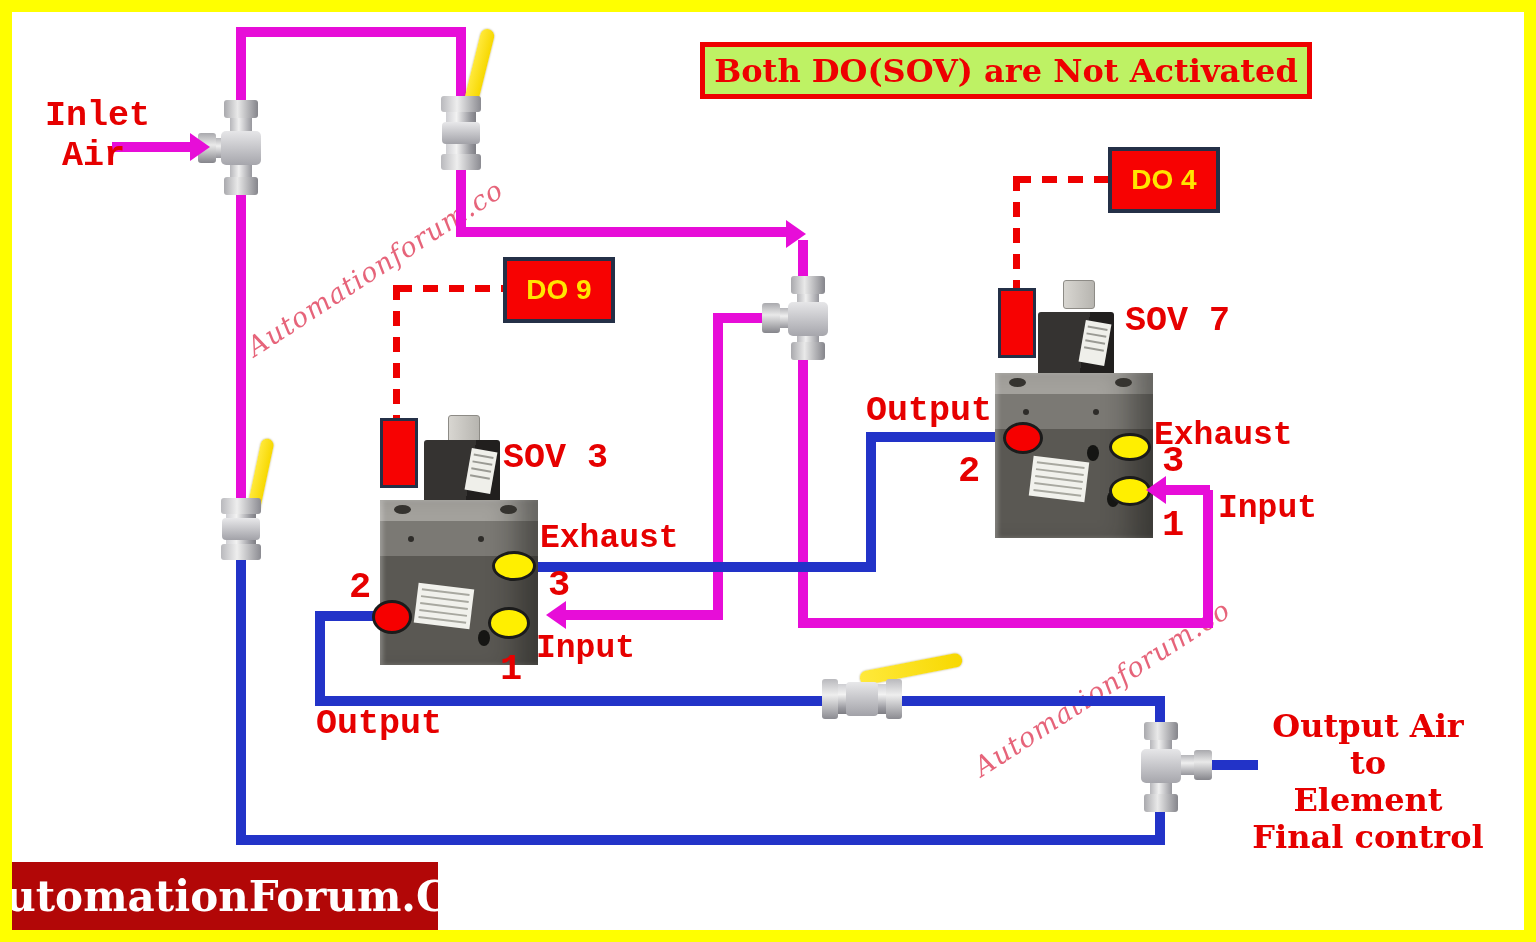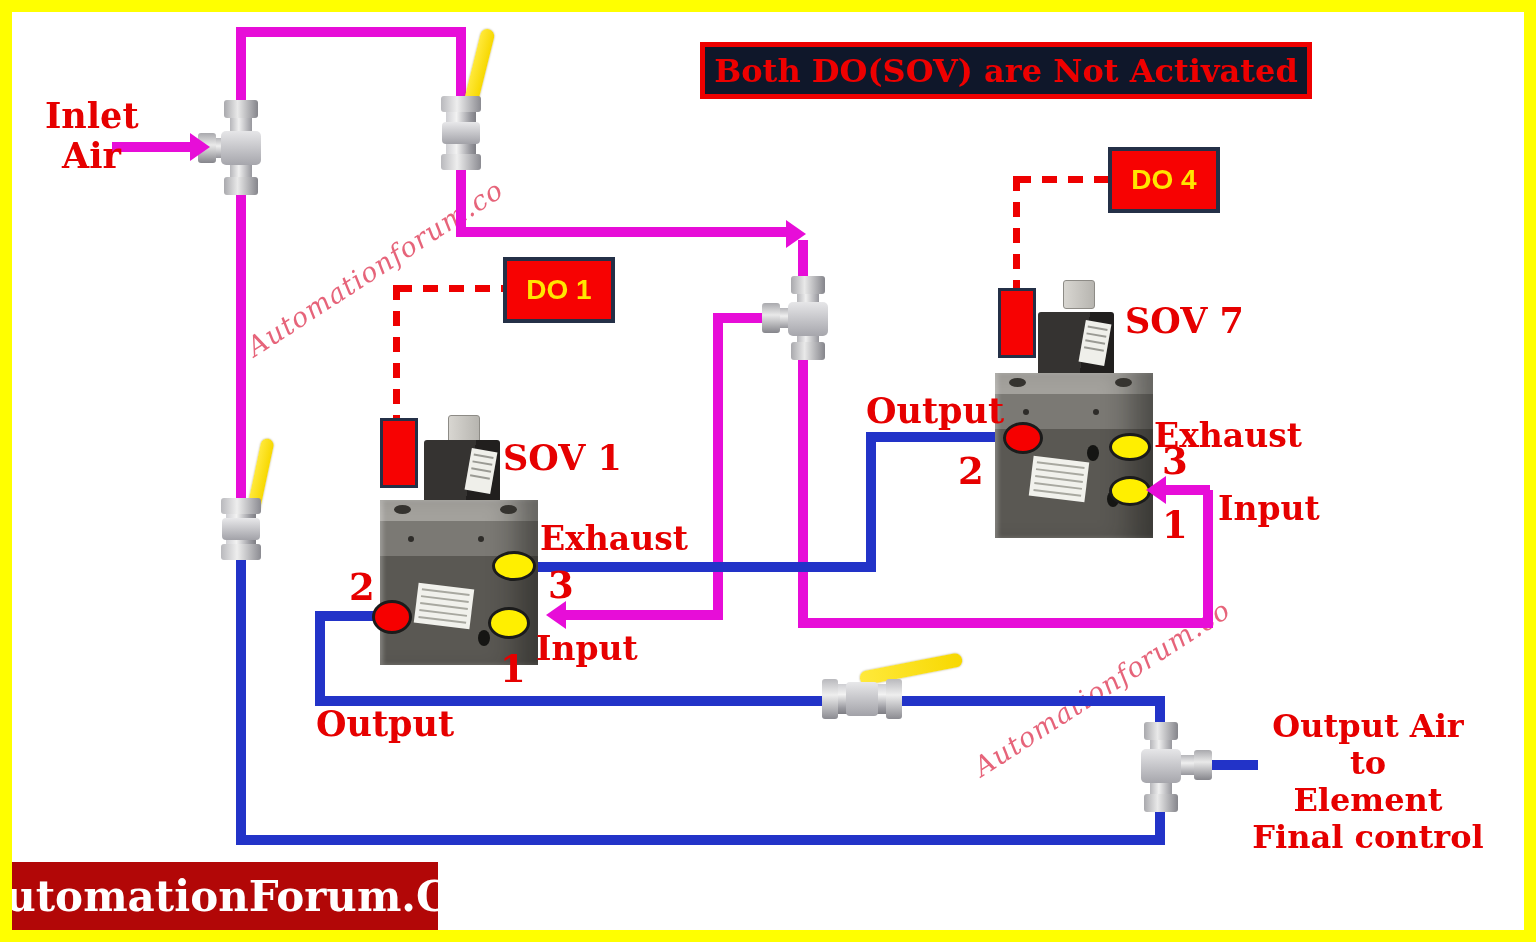--- a/index.html
+++ b/index.html
@@ -11,26 +11,26 @@
   #wm-layer{position:absolute;inset:0;z-index:1;}
   #pipe-layer{position:absolute;inset:0;z-index:2;}
   #comp-layer{position:absolute;inset:0;z-index:3;}
   #arrow-layer{position:absolute;inset:0;z-index:4;}
   #label-layer{position:absolute;inset:0;z-index:5;}
   .pipe{position:absolute;}
   .arr{position:absolute;width:0;height:0;border-top:14px solid transparent;border-bottom:14px solid transparent;}
   .arr-right{border-left:20px solid #e70dd8;}
   .arr-left{border-right:20px solid #e70dd8;}
   
-  .lbl{position:absolute;color:#e60000;font-weight:bold;line-height:1.05;white-space:nowrap;}
+  .lbl{position:absolute;color:#e60000;font-weight:bold;line-height:1.05;white-space:nowrap;font-family:Liberation Mono, monospace;}
   .num{font-size:37px;}
   .port-word{font-size:33px;}
   .big-word{font-size:35px;}
   
-  #title-box{position:absolute;left:700px;top:42px;width:612px;height:57px;background:#0f172a;
+  #title-box{position:absolute;left:700px;top:42px;width:612px;height:57px;background:#bef264;
              border:5px solid #ee0000;box-sizing:border-box;display:flex;align-items:center;justify-content:center;}
   #title-box span{color:#ee0000;font-weight:bold;font-size:32px;white-space:nowrap;}
   
   .do-box{position:absolute;width:112px;height:66px;background:#f70202;border:4px solid #243047;
           box-sizing:border-box;display:flex;align-items:center;justify-content:center;}
   .do-box span{color:#ffe600;font-weight:bold;font-size:28px;font-family:"Liberation Sans",sans-serif;}
   
   #logo{position:absolute;left:12px;top:862px;width:426px;height:68px;background:#b20707;
         display:flex;align-items:center;justify-content:center;}
   #logo span{color:#ffffff;font-weight:bold;font-size:42px;}
@@ -241,21 +241,21 @@
           </div>
         <div class="holep" style="left:92px;top:72px;"></div>
         <div class="holep" style="left:112px;top:118px;"></div>
       </div>
       <div class="port port-red" style="left:8px;top:134px;width:40px;height:32px;"></div>
       <div class="port port-yel" style="left:114px;top:145px;width:42px;height:28px;"></div>
       <div class="port port-yel" style="left:114px;top:188px;width:42px;height:30px;"></div>
     </div>
 
     <div class="do-box" style="left:503px;top:257px;">
-      <span>DO 1</span>
+      <span>DO 9</span>
     </div>
     <div class="do-box" style="left:1108px;top:147px;">
       <span>DO 4</span>
     </div>
   </div>
 
   <div id="arrow-layer">
       <div class="arr arr-right" style="left: 190px; top: 133px; border-left-color: rgb(231, 13, 216);"></div>
       <div class="arr arr-right" style="left: 786px; top: 220px; border-left-color: rgb(231, 13, 216);"></div>
       <div class="arr arr-left" style="left: 546px; top: 601px; border-right-color: rgb(231, 13, 216);"></div>
@@ -263,21 +263,21 @@
     </div>
 
   <div id="label-layer">
     <div class="lbl big-word" style="left:45px;top:98px;">Inlet</div>
     <div class="lbl big-word" style="left:62px;top:138px;">Air</div>
 
     <div id="title-box">
       <span>Both DO(SOV) are Not Activated</span>
     </div>
 
-    <div class="lbl big-word" style="left:503px;top:440px;">SOV 1</div>
+    <div class="lbl big-word" style="left:503px;top:440px;">SOV 3</div>
     <div class="lbl port-word" style="left:540px;top:522px;">Exhaust</div>
     <div class="lbl num" style="left:548px;top:566px;">3</div>
     <div class="lbl port-word" style="left:536px;top:632px;">Input</div>
     <div class="lbl num" style="left:500px;top:650px;">1</div>
     <div class="lbl num" style="left:349px;top:568px;">2</div>
     <div class="lbl big-word" style="left:316px;top:706px;">Output</div>
 
     <div class="lbl big-word" style="left:1125px;top:303px;">SOV 7</div>
     <div class="lbl big-word" style="left:866px;top:393px;">Output</div>
     <div class="lbl num" style="left:958px;top:452px;">2</div>

